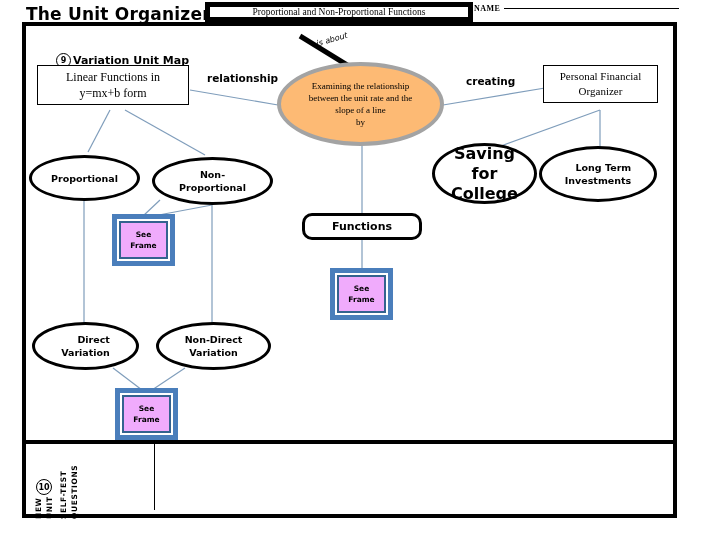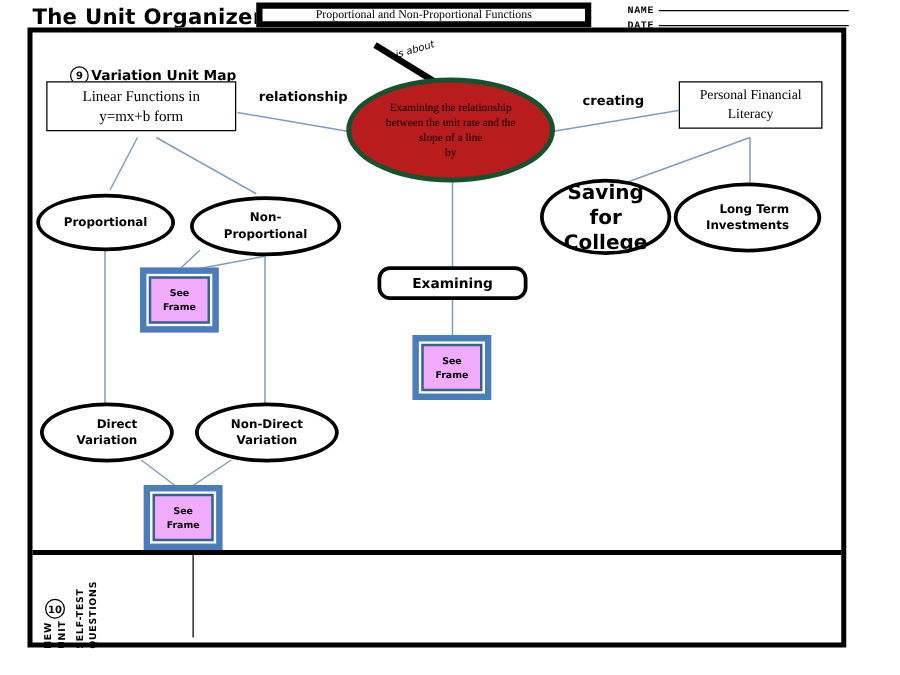--- a/index.html
+++ b/index.html
@@ -37,27 +37,26 @@
     top: 2px;
     width: 205px;
   }
   .nd-row {
     position: relative;
     height: 12px;
     display: flex;
     align-items: center;
   }
   .nd-label {
-    font-family: Liberation Mono, monospace;
+    font-family: Liberation Serif, serif;
     font-size: 8px;
     font-weight: bold;
     letter-spacing: 0.5px;
     color: #000;
     margin-right: 4px;
-    margin-left: 28px;
   }
   .nd-rule {
     flex: 1;
     height: 0;
     border-top: 1.5px solid #000;
   }
 
   
   .main-frame {
     position: absolute;
@@ -192,26 +191,26 @@
     font-family: "DejaVu Sans", sans-serif;
     font-weight: bold;
   }
   .rounded-thick {
     border: 3.5px solid #000;
     border-radius: 10px;
     font-family: "DejaVu Sans", sans-serif;
     font-weight: bold;
   }
   .ellipse-center {
-    border: 4px solid #14532d;
+    border: 4px solid #a3a3a3;
     border-radius: 50%;
     font-family: "Liberation Serif", serif;
     font-size: 9px;
     line-height: 1.35;
-    background: #b91c1c;
+    background: #fdba74;
   }
 
   
   .seeframe {
     position: absolute;
     box-sizing: border-box;
     border: 5px solid #4a7ebb;
     background: #f0abfc;
     box-shadow: inset 0 0 0 2px #ffffff, inset 0 0 0 4px #34628f;
     display: flex;
@@ -255,24 +254,20 @@
 </head>
 <body>
 
 <div id="page">
 
   <div class="doc-title">The Unit Organizer</div>
 
   <div class="name-date">
     <div class="nd-row">
       <span class="nd-label">NAME</span>
-      <span class="nd-rule"></span>
-    </div>
-    <div class="nd-row">
-      <span class="nd-label">DATE</span>
       <span class="nd-rule"></span>
     </div>
   </div>
 
   <div class="main-frame">
 
     <div class="section-label">
       <span class="circle-num">9</span>
       <span>Variation Unit Map</span>
     </div>
@@ -328,28 +323,28 @@
   <div class="conn-label" style="left:207px; top:72px; font-size:10.5px;">relationship</div>
 
   <div class="node ellipse-center" style="left:277px; top:62px; width:167px; height:84px; white-space:pre-line;">Examining the relationship
 between the unit rate and the
 slope of a line
 by</div>
 
   <div class="conn-label" style="left:466px; top:75px; font-size:10.5px;">creating</div>
 
   <div class="node rect-thin" style="left:543px; top:65px; width:115px; height:38px; font-size:11px; line-height:1.35; white-space:pre-line;">Personal Financial
-Literacy</div>
+Organizer</div>
 
   <div class="node ellipse-thick" style="left:29px; top:155px; width:111px; height:46px; font-size:9.5px;">Proportional</div>
 
   <div class="node ellipse-thick" style="left:152px; top:157px; width:121px; height:48px; font-size:9.5px; line-height:1.4; white-space:pre-line;">Non-
 Proportional</div>
 
-  <div class="node rounded-thick" style="left:302px; top:213px; width:120px; height:27px; font-size:11px;">Examining</div>
+  <div class="node rounded-thick" style="left:302px; top:213px; width:120px; height:27px; font-size:11px;">Functions</div>
 
   <div class="node ellipse-thick" style="left:432px; top:143px; width:105px; height:61px; font-size:16px; line-height:1.25; white-space:pre-line;">Saving
 for
 College</div>
 
   <div class="node ellipse-thick" style="left:539px; top:146px; width:118px; height:56px; font-size:9.5px; line-height:1.4; white-space:pre-line;text-align:right;">Long Term
 Investments</div>
 
   <div class="node ellipse-thick" style="left:32px; top:322px; width:107px; height:48px; font-size:9.5px; line-height:1.4; white-space:pre-line;text-align:right;">Direct
 Variation</div>

